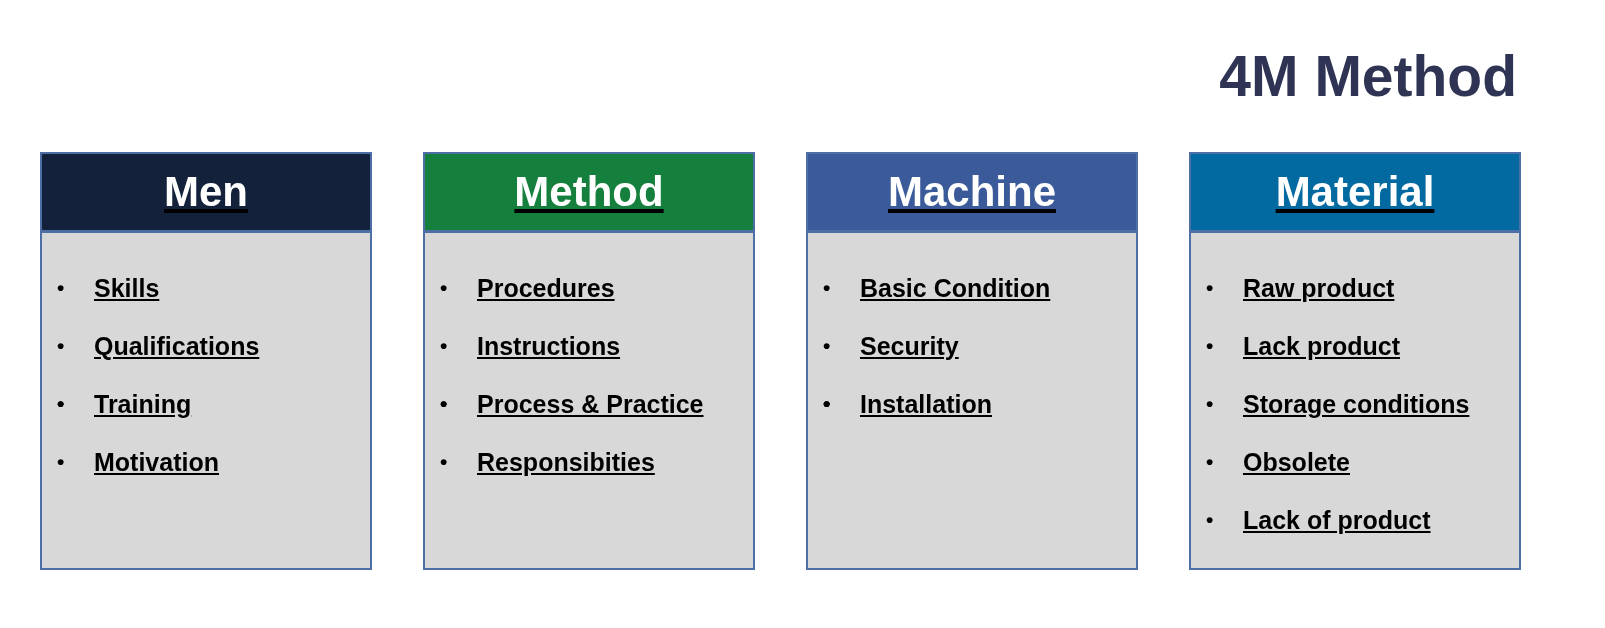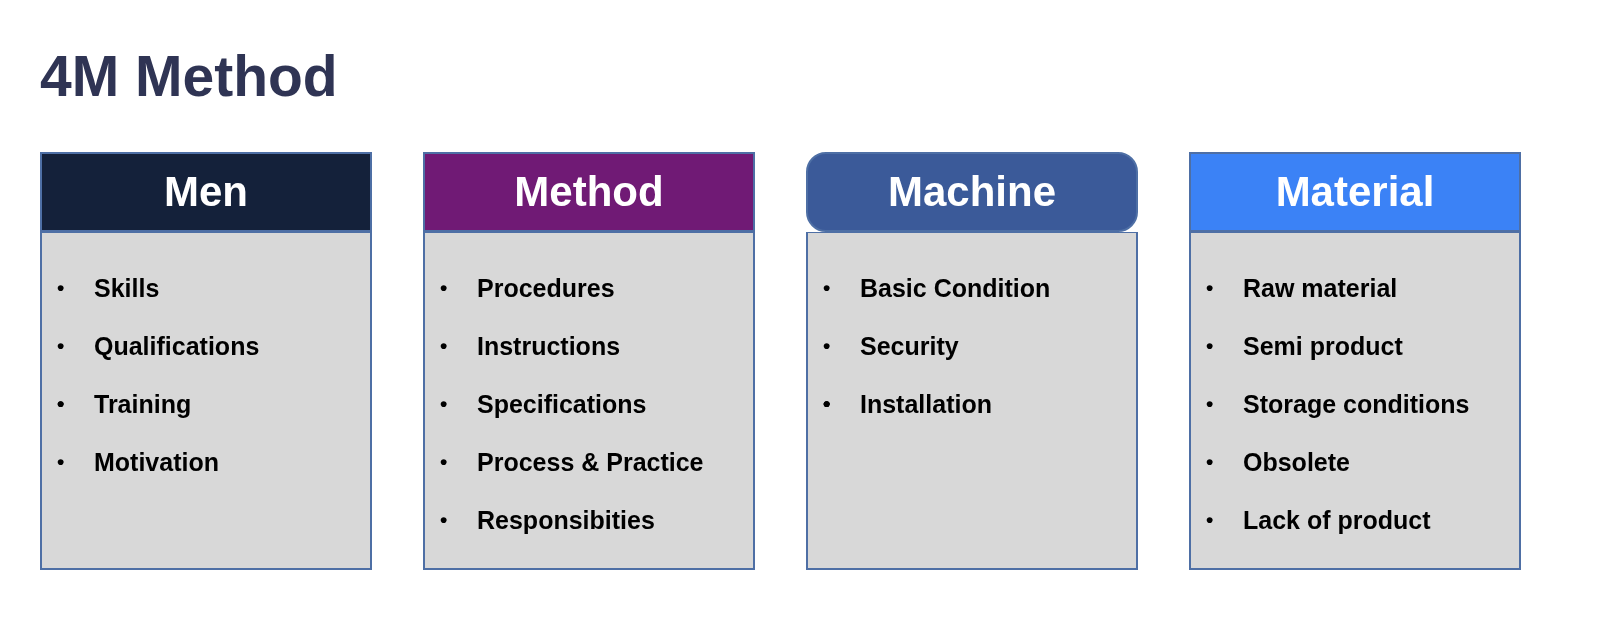--- a/index.html
+++ b/index.html
@@ -10,41 +10,42 @@
   }
   .page {
     position: relative;
     width: 1605px;
     height: 628px;
     background: #ffffff;
     overflow: hidden;
   }
   .title-wrap {
     padding-left: 40px;
-    padding-right: 115px;
+    padding-right: 88px;
     margin: 0;
     padding-top: 48px;
-    text-align: left;
+    text-align: right;
   }
   .page-title {
     font-size: 57px;
     line-height: 1;
     font-weight: bold;
     color: #2F3454;
     letter-spacing: 0px;
   }
   .columns {
     display: flex;
     gap: 51px;
     margin-left: 40px;
     margin-top: 47px;
   }
   .column {
     width: 332px;
     flex: 0 0 332px;
+    text-decoration: underline;
   }
   .col-header {
     box-sizing: border-box;
     height: 80px;
     border: 2px solid #4E6FA5;
     display: flex;
     align-items: center;
     justify-content: center;
     color: #ffffff;
     font-size: 42px;
@@ -99,51 +100,51 @@
           <li><span class="bullet">•</span><span>Skills</span></li>
           <li><span class="bullet">•</span><span>Qualifications</span></li>
           <li><span class="bullet">•</span></li>
           <li><span class="bullet">•</span><span>Training</span></li>
           <li><span class="bullet">•</span><span>Motivation</span></li>
         </ul>
       </div>
     </div>
 
     <div class="column">
-      <div class="col-header" style="background-color: #701a75; border-color: rgb(78, 111, 165);">Method</div>
+      <div class="col-header" style="background-color: #15803d; border-color: rgb(78, 111, 165);">Method</div>
       <div class="col-body" style="border-color: rgb(78, 111, 165); background-color: rgb(216, 216, 216);">
         <ul>
           <li><span class="bullet">•</span><span>Procedures</span></li>
           <li><span class="bullet">•</span><span>Instructions</span></li>
-          <li><span class="bullet">•</span><span>Specifications</span></li>
+          <li><span class="bullet">•</span></li>
           <li><span class="bullet">•</span><span>Process &amp; Practice</span></li>
           <li><span class="bullet">•</span><span>Responsibities</span></li>
         </ul>
       </div>
     </div>
 
     <div class="column">
-      <div class="col-header" style="background-color: rgb(59, 90, 153); border-color: rgb(78, 111, 165); border-radius: 20px;">Machine</div>
+      <div class="col-header" style="background-color: rgb(59, 90, 153); border-color: rgb(78, 111, 165);">Machine</div>
       <div class="col-body" style="border-color: rgb(78, 111, 165); background-color: rgb(216, 216, 216);">
         <ul>
           <li><span class="bullet">•</span><span>Basic Condition</span></li>
           <li><span class="bullet">•</span><span>Security</span></li>
           <li><span class="bullet">•</span></li>
           <li><span class="bullet">•</span></li>
           <li><span class="bullet">•</span><span>Installation</span></li>
         </ul>
       </div>
     </div>
 
     <div class="column">
-      <div class="col-header" style="background-color: #3b82f6; border-color: rgb(78, 111, 165);">Material</div>
+      <div class="col-header" style="background-color: #0369a1; border-color: rgb(78, 111, 165);">Material</div>
       <div class="col-body" style="border-color: rgb(78, 111, 165); background-color: rgb(216, 216, 216);">
         <ul>
-          <li><span class="bullet">•</span><span>Raw material</span></li>
-          <li><span class="bullet">•</span><span>Semi product</span></li>
+          <li><span class="bullet">•</span><span>Raw product</span></li>
+          <li><span class="bullet">•</span><span>Lack product</span></li>
           <li><span class="bullet">•</span><span>Storage conditions</span></li>
           <li><span class="bullet">•</span><span>Obsolete</span></li>
           <li><span class="bullet">•</span><span>Lack of product</span></li>
         </ul>
       </div>
     </div>
 
   </div>
 </div>
 

